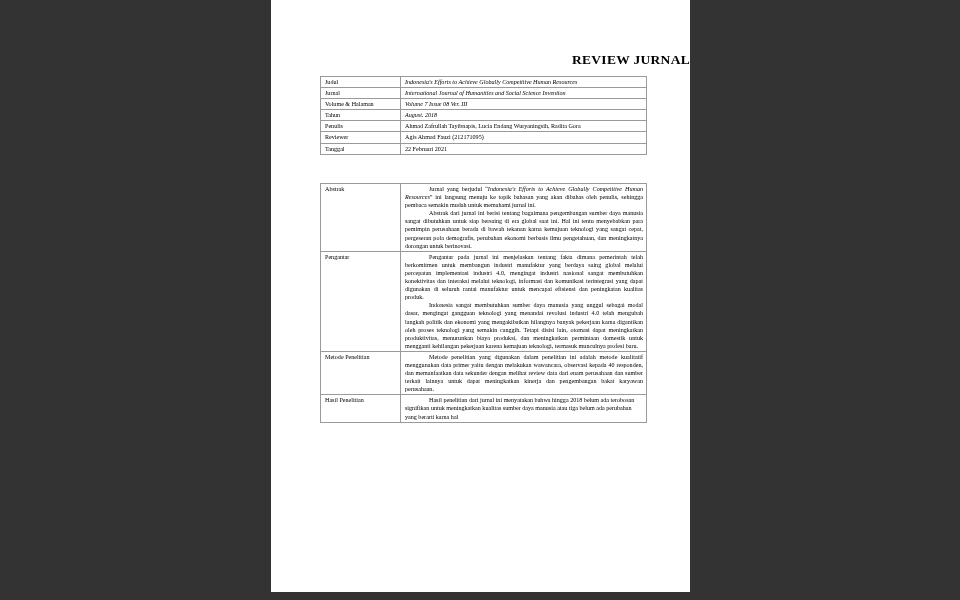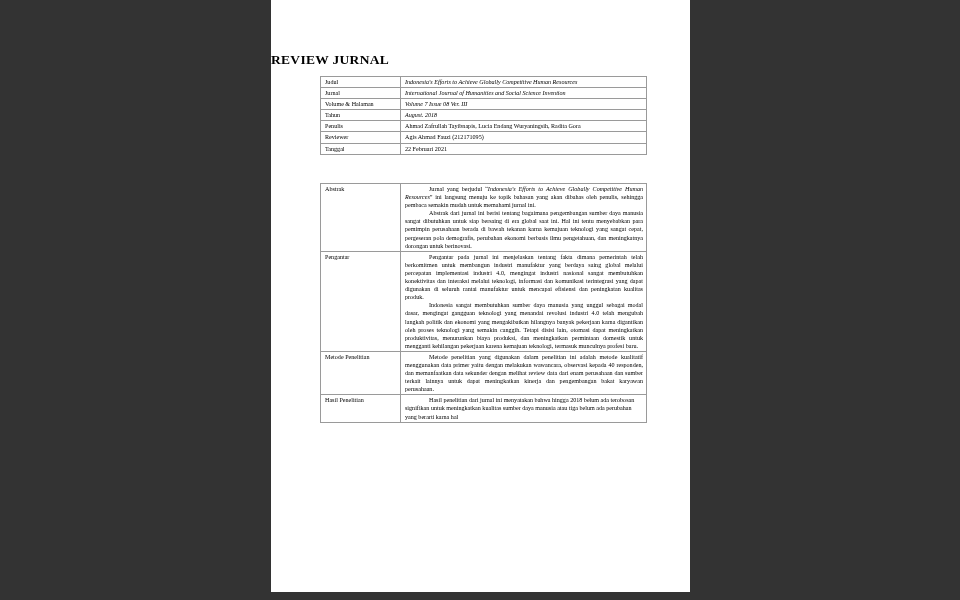--- a/index.html
+++ b/index.html
@@ -27,21 +27,21 @@
     height: 592px;
     background: #ffffff;
     box-sizing: border-box;
     overflow: hidden;
   }
   .page-title {
     position: absolute;
     left: 0;
     top: 52px;
     width: 419px;
-    text-align: left;
+    text-align: right;
     font-size: 13.5px;
     font-weight: bold;
     letter-spacing: 0.3px;
     color: #000000;
     font-family: "Liberation Serif", "DejaVu Serif", serif;
   }
   table.doc-table {
     position: absolute;
     border-collapse: collapse;
     table-layout: fixed;

